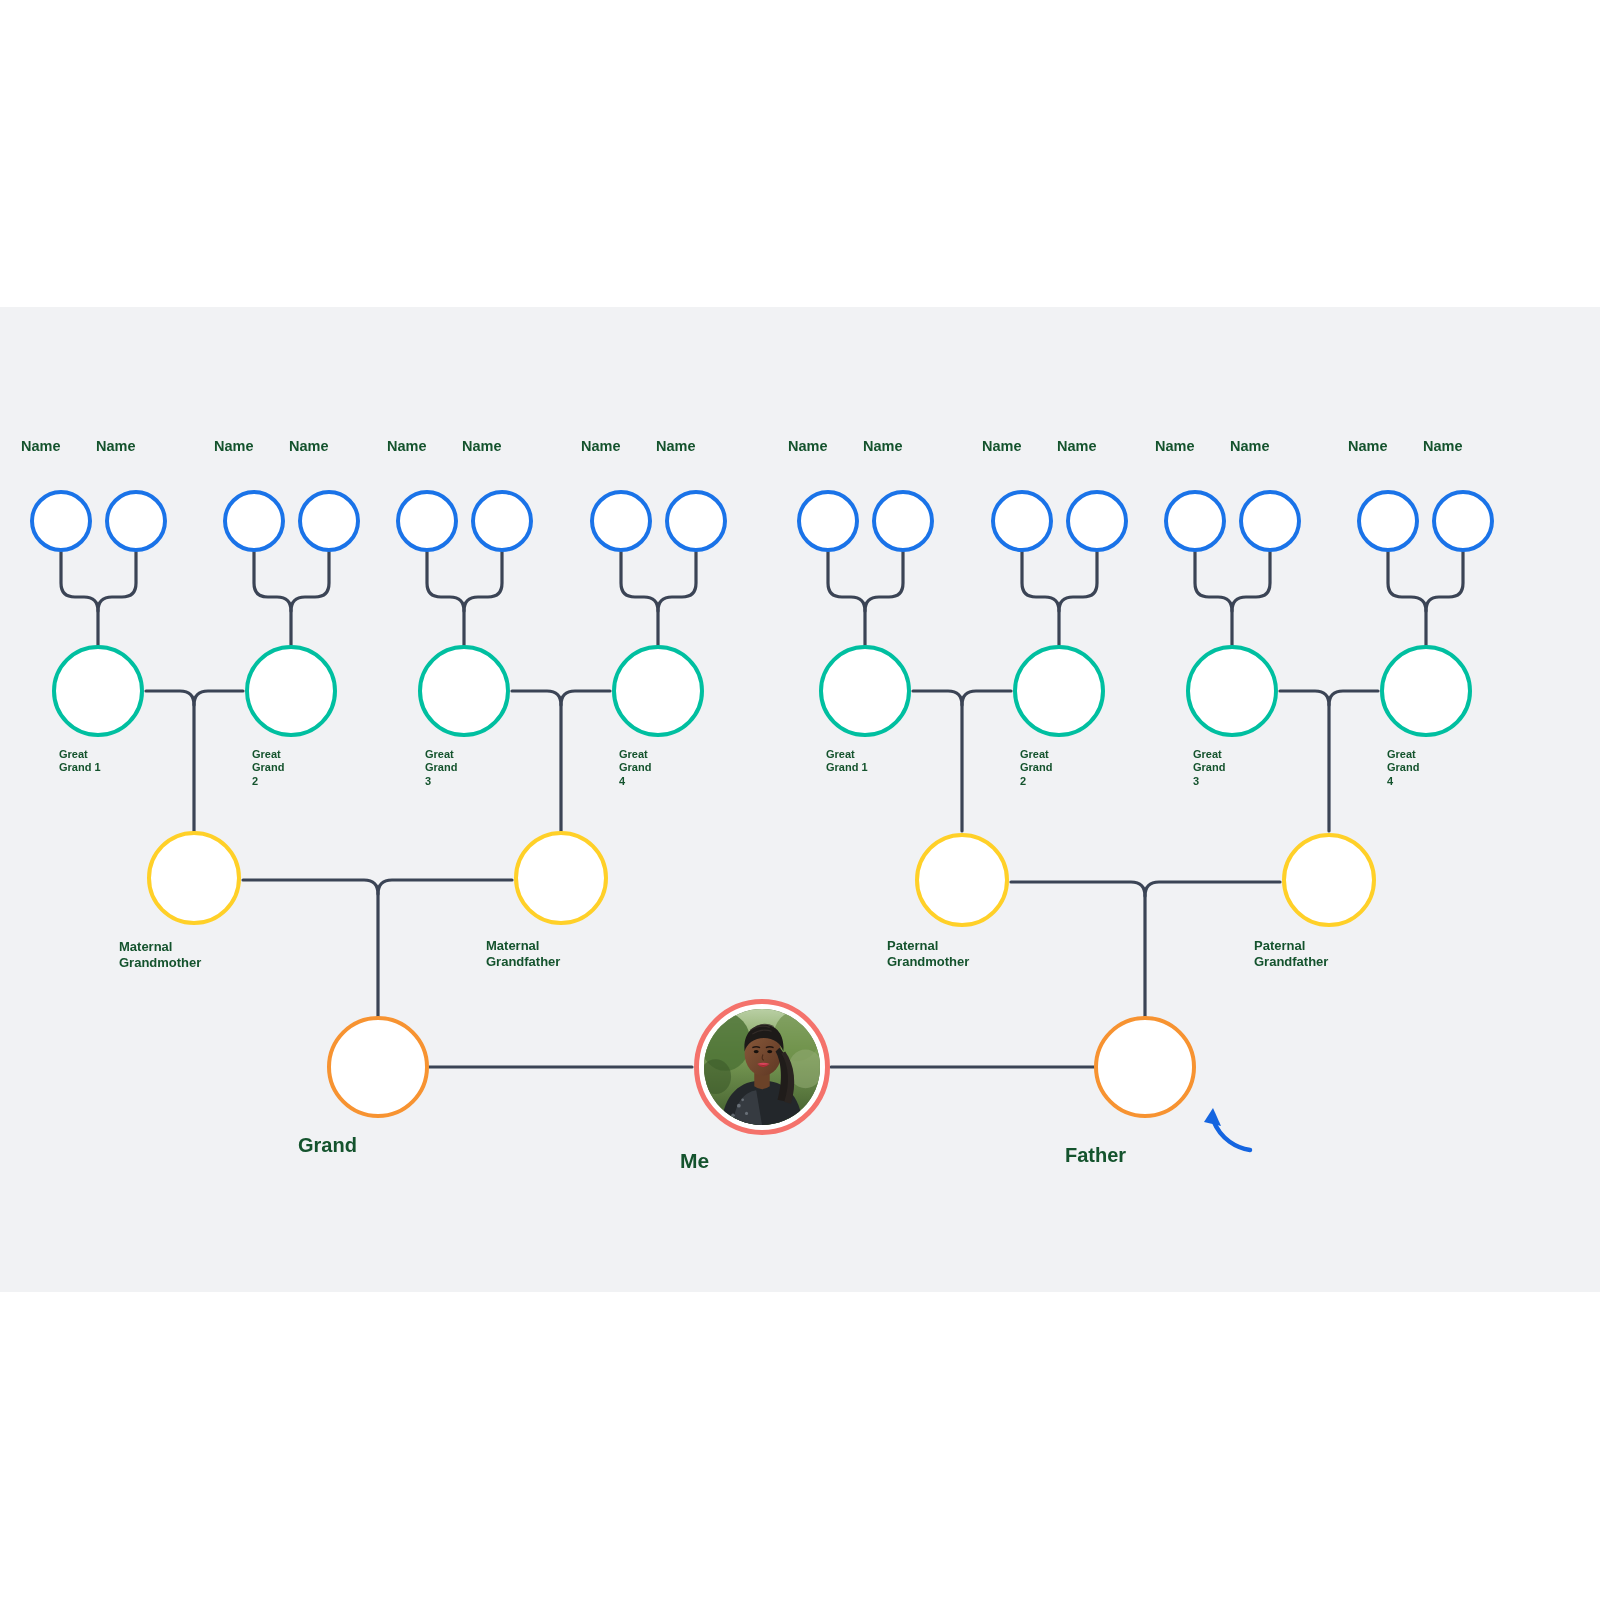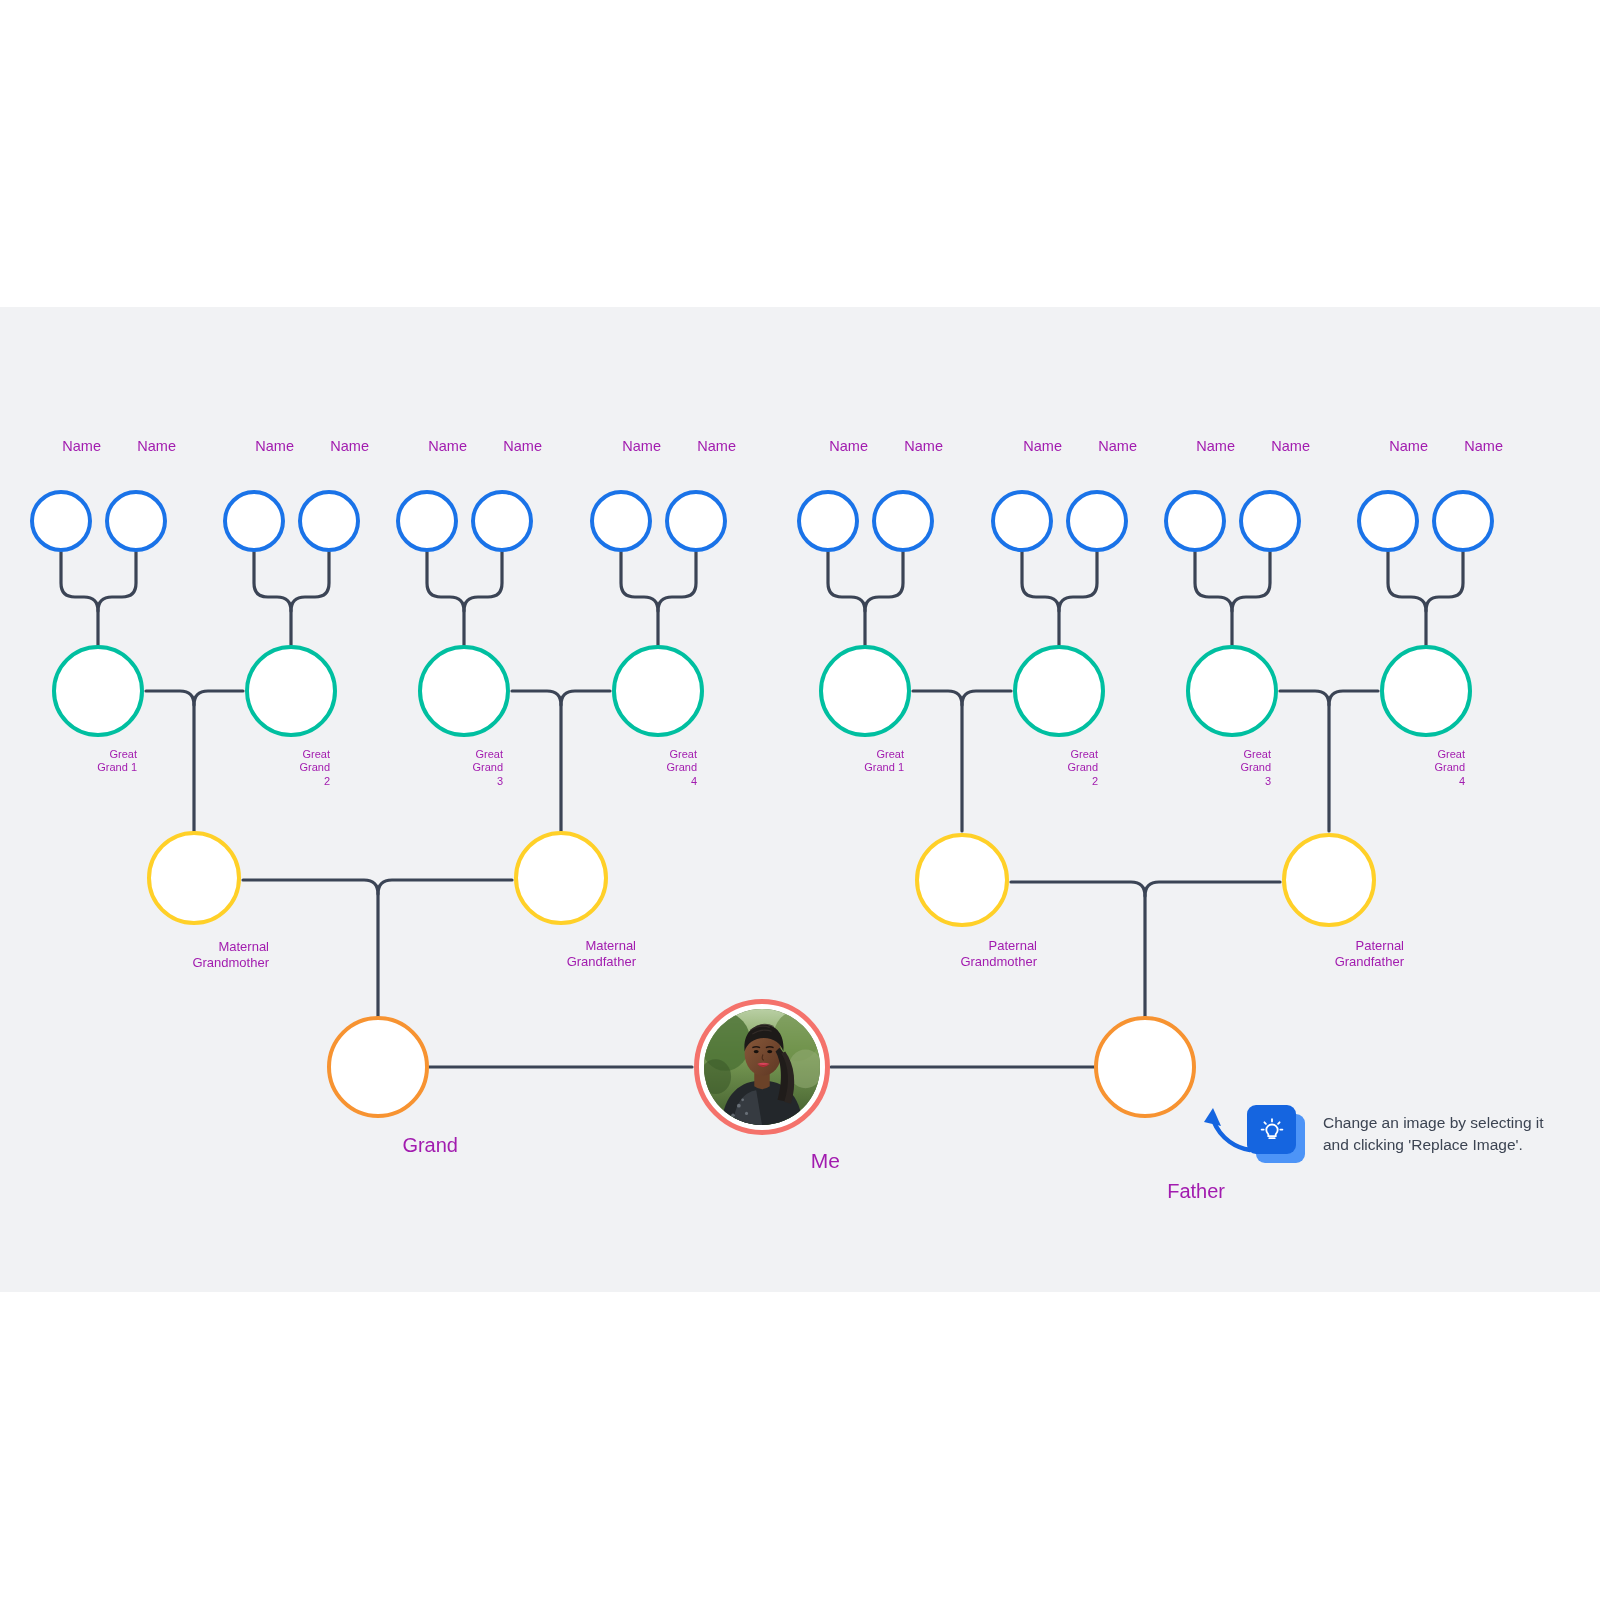--- a/index.html
+++ b/index.html
@@ -66,23 +66,23 @@
     border-radius: 50%;
     overflow: hidden;
     position: relative;
     background: #4e6b3a;
   }
   .me-photo svg { display: block; width: 100%; height: 100%; }
 
   
   .label {
     position: absolute;
-    text-align: right;
-    color: #a21caf;
-    font-weight: normal;
+    text-align: left;
+    color: #14532d;
+    font-weight: bold;
     line-height: 1.22;
     white-space: pre-line;
   }
   .label.name-label {
     font-size: 14.5px;
     width: 80px;
   }
   .label.gg-label {
     font-size: 11px;
     width: 78px;
@@ -294,21 +294,21 @@
 Grandmother</div>
 
     <div class="node grand" style="left:1282px;top:526px;"></div>
     <div class="label grand-label" style="left:1254px;top:631px;">Paternal
 Grandfather</div>
 
     <div class="node parent" style="left:327px; top:709px;"></div>
     <div class="label parent-label" style="left:298px; top:826px;">Grand</div>
 
     <div class="node parent" style="left:1094px;top:709px;"></div>
-    <div class="label parent-label" style="left:1065px;top:872px;">Father</div>
+    <div class="label parent-label" style="left:1065px;top:836px;">Father</div>
 
     <div class="node me" style="left:694px; top:692px;">
       <div class="me-photo">
         <svg viewBox="0 0 120 120" preserveAspectRatio="xMidYMid slice">
           <defs>
             <linearGradient id="bgGrad" x1="0" y1="0" x2="0" y2="1">
               <stop offset="0%" stop-color="#b9cfa4"></stop>
               <stop offset="35%" stop-color="#7ea158"></stop>
               <stop offset="100%" stop-color="#3f5a2c"></stop>
             </linearGradient>
@@ -363,34 +363,14 @@
     </div>
     <div class="label me-label" style="left:680px; top:841px;">Me</div>
 
   </div>
 
   <svg id="tip-arrow" viewBox="0 0 60 55" xmlns="http://www.w3.org/2000/svg">
     <path d="M55,52 C42,50 26,42 18,22" fill="none" stroke="#1565e0" stroke-width="4.5" stroke-linecap="round"></path>
     <path d="M18,10 L26,28 L9,24 Z" fill="#1565e0"></path>
   </svg>
 
-  <div id="tip">
-    <div class="tip-icon-wrap">
-      <div class="tip-icon-back"></div>
-      <div class="tip-icon-front">
-        <svg width="30" height="30" viewBox="0 0 30 30" xmlns="http://www.w3.org/2000/svg">
-          <g stroke="#ffffff" stroke-width="1.8" fill="none" stroke-linecap="round">
-            <path d="M15,9.5 C11.8,9.5 9.3,12 9.3,15 C9.3,17 10.4,18.3 11.3,19.3 L11.3,21.2 L18.7,21.2 L18.7,19.3 C19.6,18.3 20.7,17 20.7,15 C20.7,12 18.2,9.5 15,9.5 Z"></path>
-            <path d="M12.3,23.2 L17.7,23.2"></path>
-            <path d="M15,4.2 L15,6.4"></path>
-            <path d="M7.4,7.3 L8.9,8.8"></path>
-            <path d="M22.6,7.3 L21.1,8.8"></path>
-            <path d="M4.6,14.6 L6.7,14.6"></path>
-            <path d="M25.4,14.6 L23.3,14.6"></path>
-          </g>
-        </svg>
-      </div>
-    </div>
-    <div class="tip-text">Change an image by selecting it
-and clicking 'Replace Image'.</div>
-  </div>
 
 </div>
 
 </body></html>

